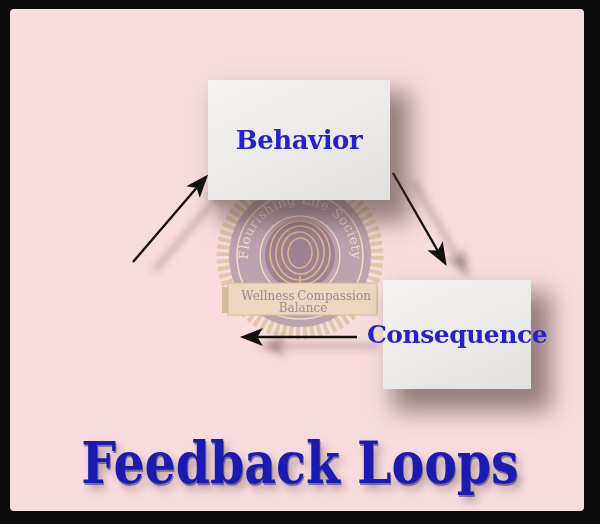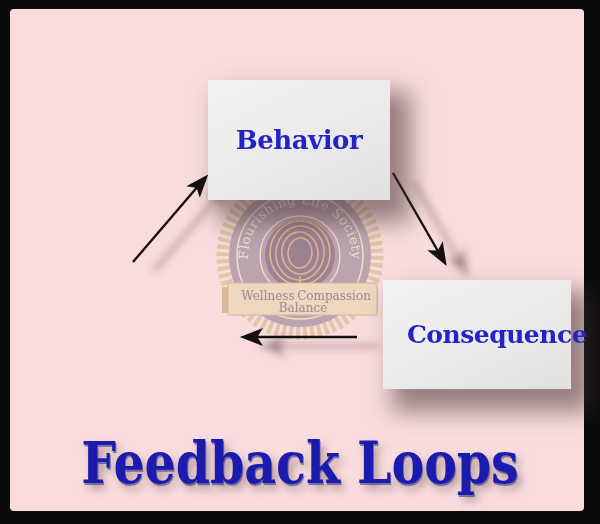--- a/index.html
+++ b/index.html
@@ -8,21 +8,21 @@
   .canvas{position:absolute;left:10px;top:9px;right:16px;bottom:13px;
           background:#f8dcde;border-radius:4px;z-index:0;}
   .seal{position:absolute;left:200px;top:156px;width:200px;height:200px;z-index:1;opacity:.85;}
   .arrows{position:absolute;left:0;top:0;width:600px;height:524px;z-index:2;}
   .node{position:absolute;display:flex;align-items:center;justify-content:center;z-index:3;
         background:linear-gradient(155deg,#f4f3f1 0%,#eceae8 55%,#e2e1df 100%);
         box-shadow:15px 17px 22px 5px rgba(70,50,50,.55);}
   .node-label{color:#2323c6;font-weight:bold;font-size:26px;letter-spacing:-.5px;}
   .node-behavior{left:208px;top:52px;width:182px;height:120px;margin-top:28px;}
   .node-adjustment{left:41px;top:283px;width:186px;height:104px;}
-  .node-consequence{left:383px;top:280px;width:148px;height:109px;padding-left:40px;}
+  .node-consequence{left:383px;top:280px;width:148px;height:109px;}
   .node-consequence .node-label{font-size:25px;}
   .title{position:absolute;left:0;right:0;top:429px;text-align:center;z-index:4;
          color:#1b1bb0;font-weight:bold;font-size:57px;transform:scaleX(.86);
          text-shadow:1px 2px 0 rgba(45,45,130,.55), 5px 6px 9px rgba(135,108,108,.6);}
   .seal text{font-family:"DejaVu Serif","Liberation Serif",serif;}
 </style>
 </head>
 <body>
 
 <div class="frame">

